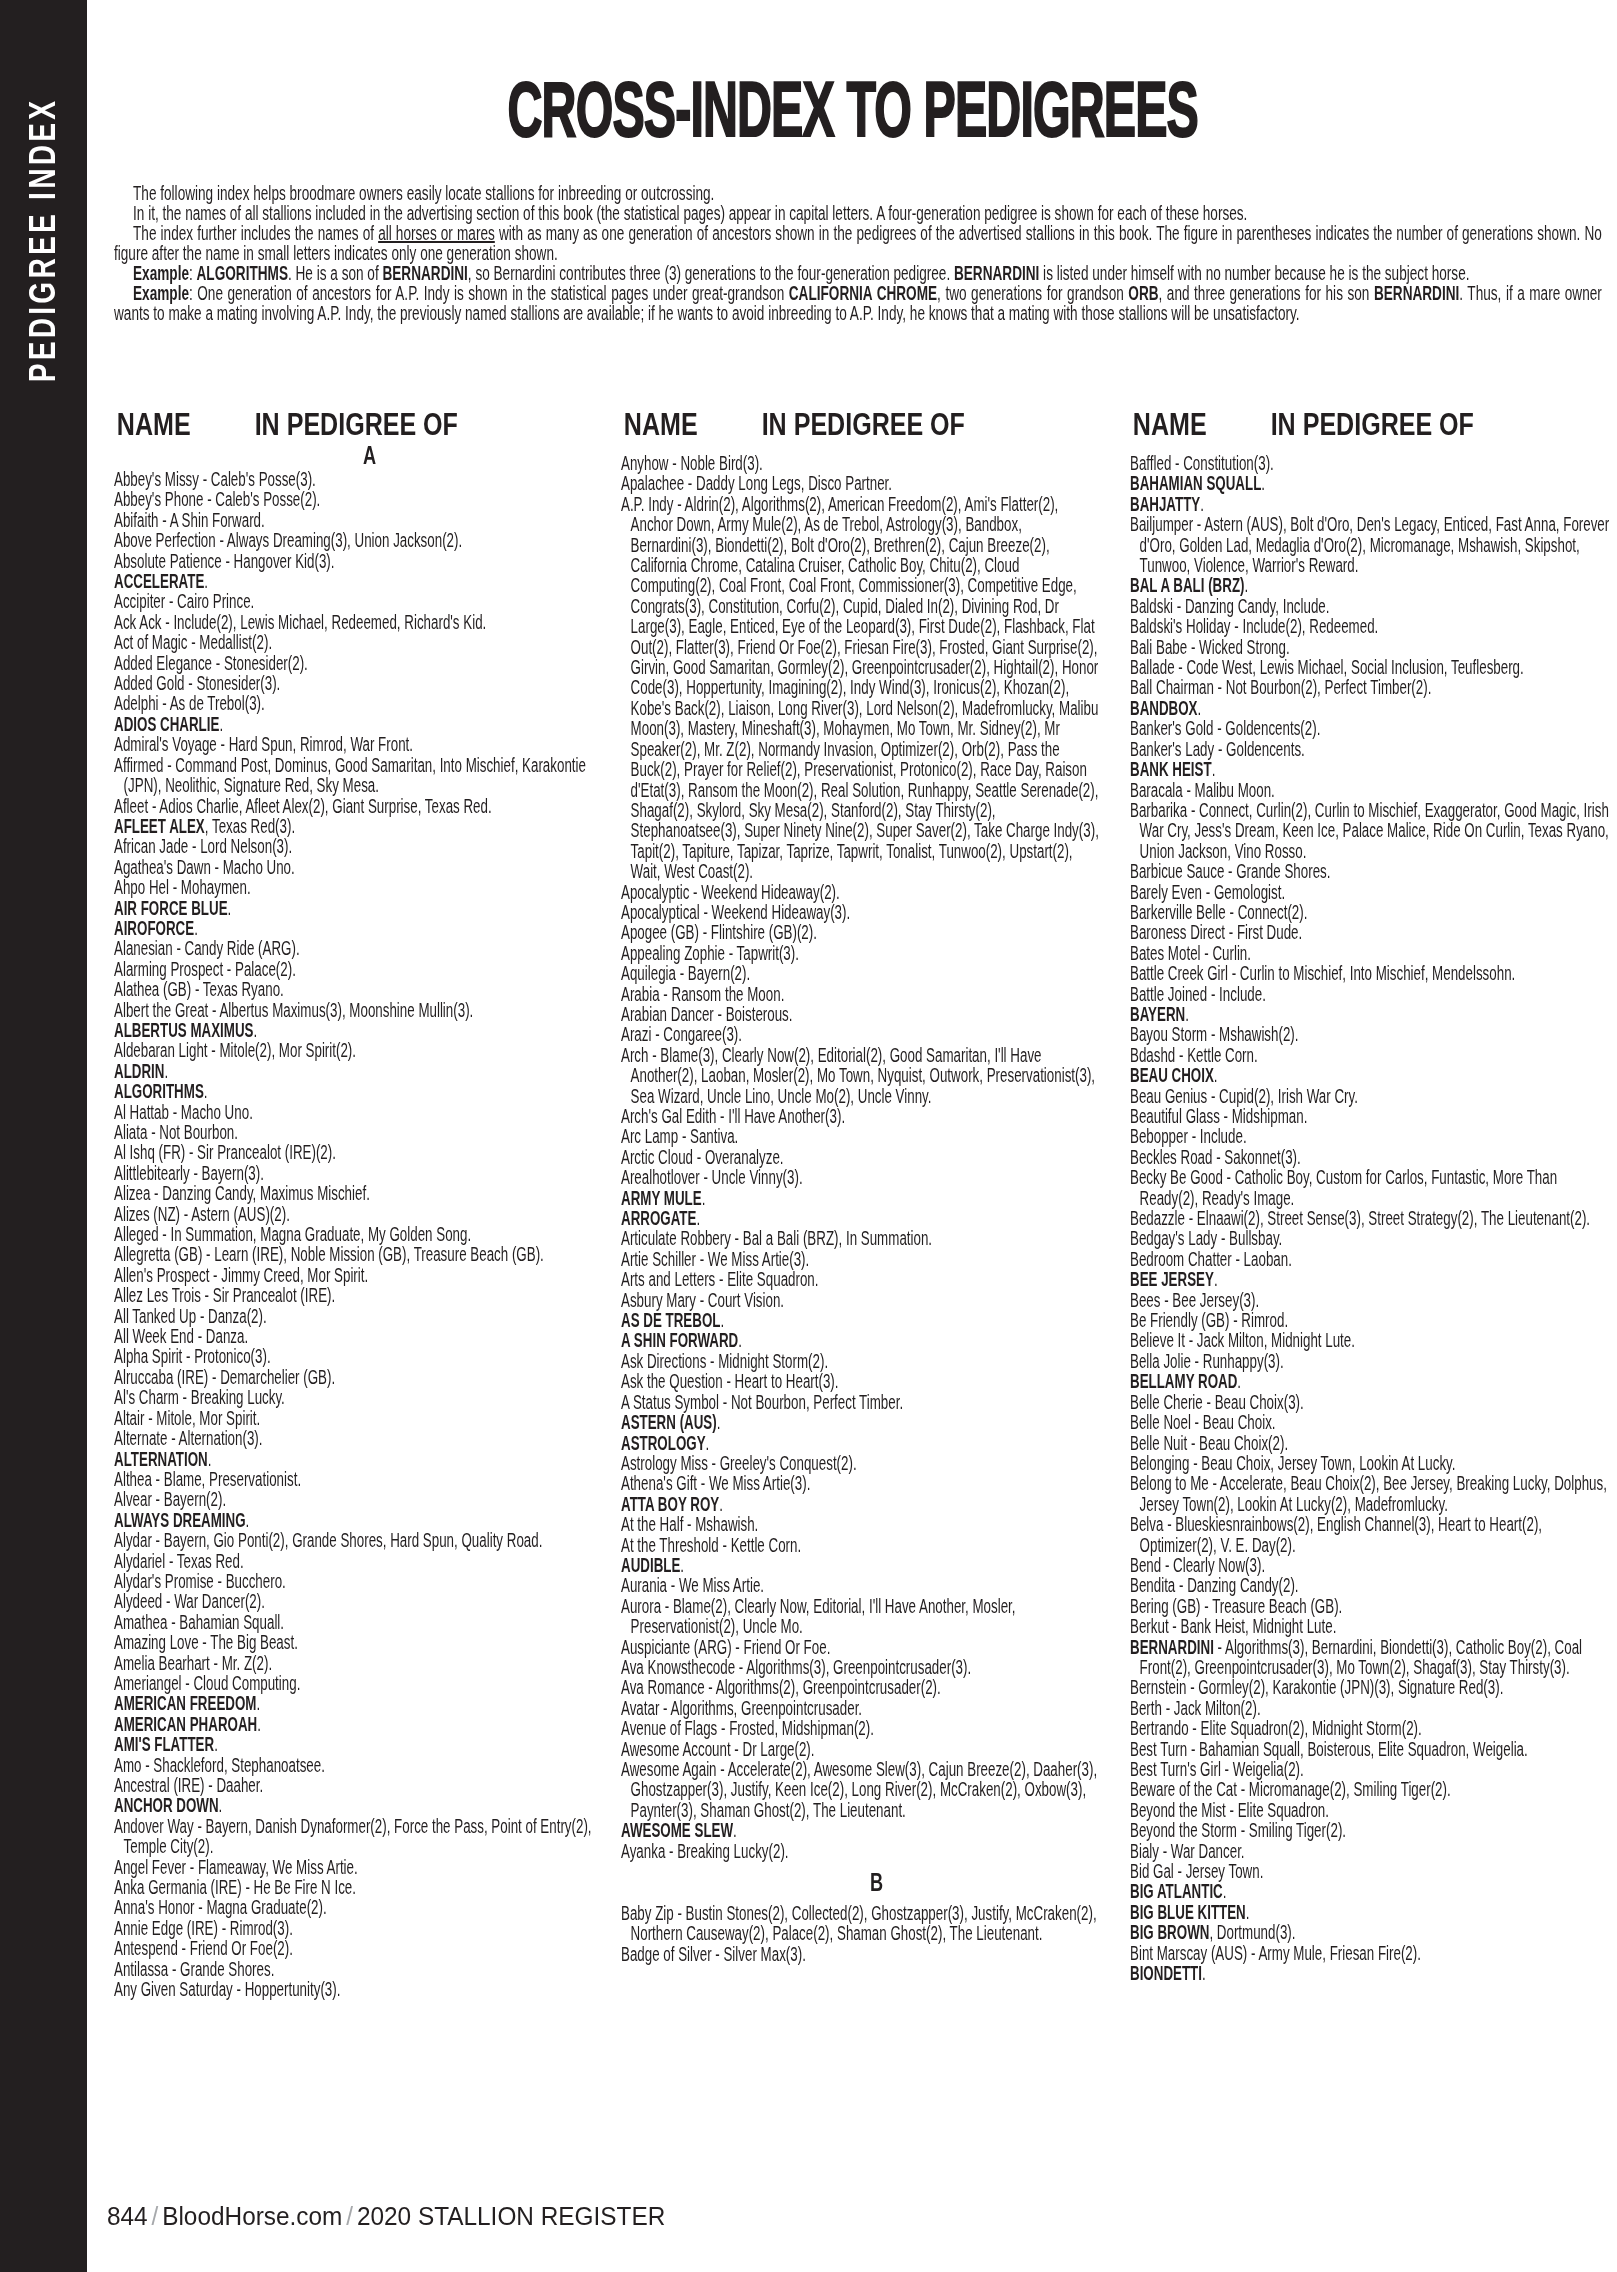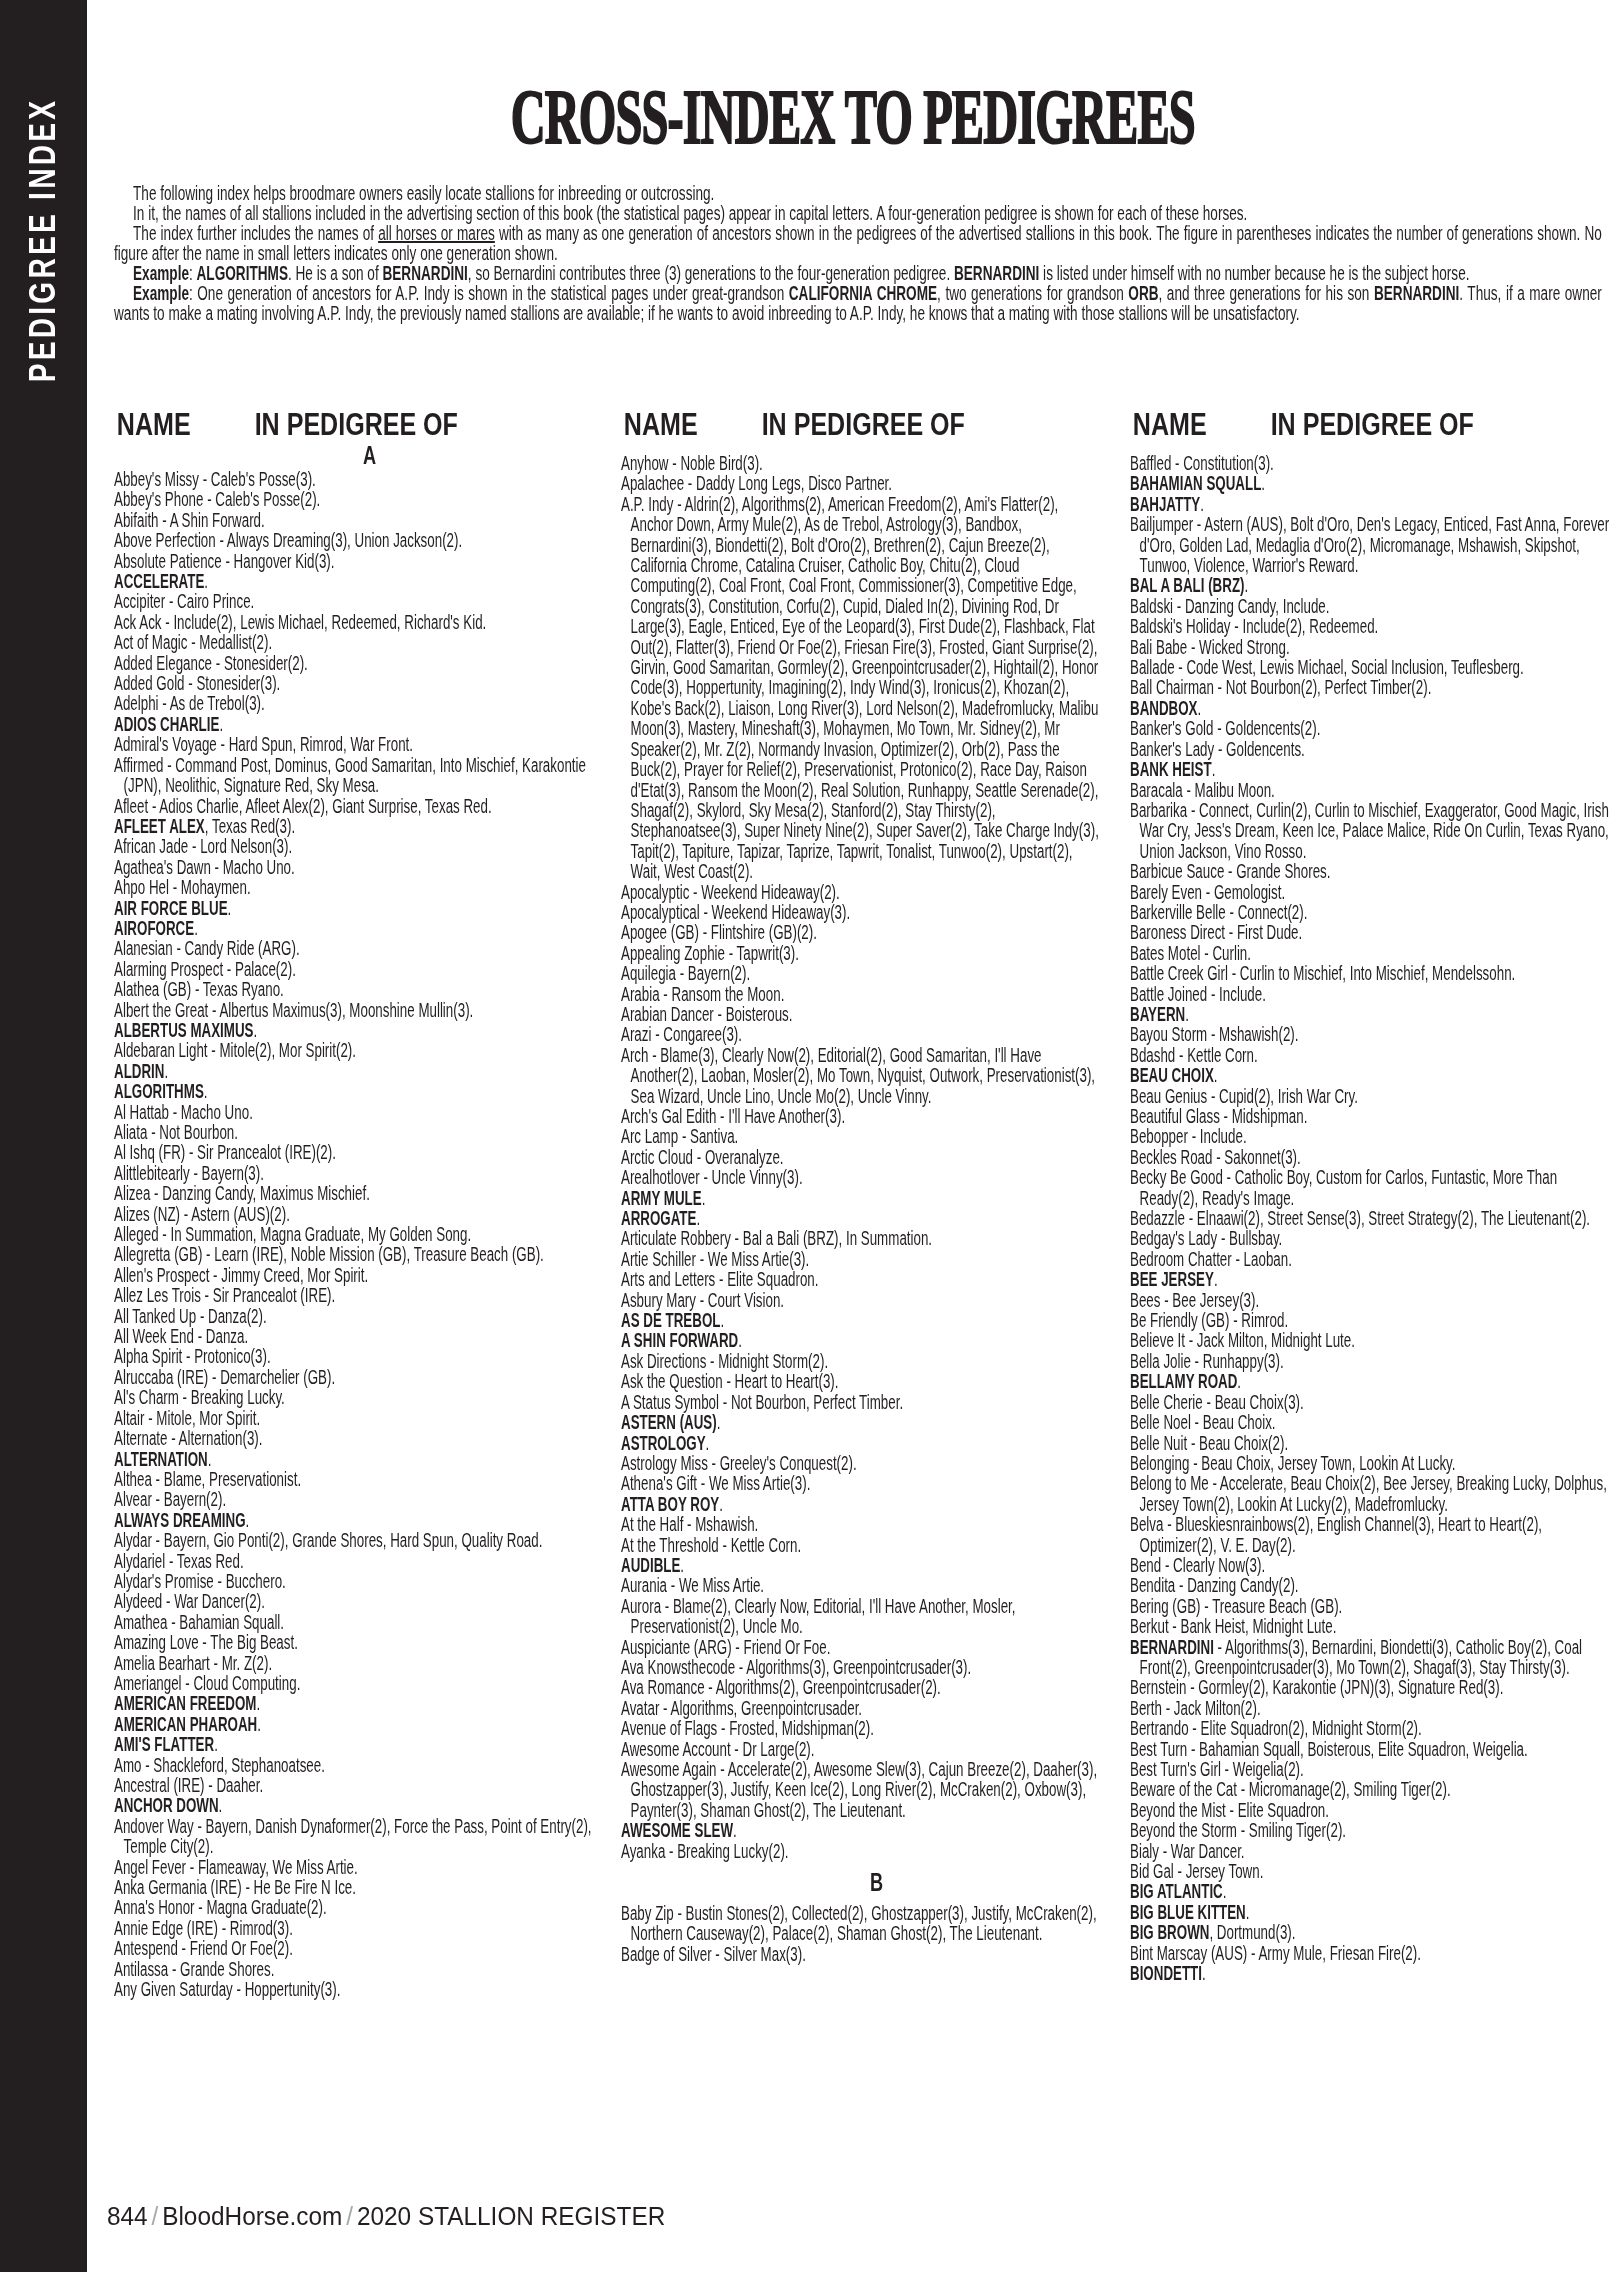--- a/index.html
+++ b/index.html
@@ -68,21 +68,21 @@
   }
   .footer .sep { color: #a7a9ac; padding: 0 4.2px; }
 </style>
 </head>
 <body>
 
 <div class="side-tab">
   <div class="side-tab-label"><span>PEDIGREE INDEX</span></div>
 </div>
 
-<h1 class="page-title" style="margin:8px;font-family:Liberation Serif, serif;"><span>CROSS-INDEX TO PEDIGREES</span></h1>
+<h1 class="page-title" style="margin:0;"><span>CROSS-INDEX TO PEDIGREES</span></h1>
 
 <div class="intro">
   <p>The following index helps broodmare owners easily locate stallions for inbreeding or outcrossing.</p>
   <p>In it, the names of all stallions included in the advertising section of this book (the statistical pages) appear in capital letters. A four-generation pedigree is shown for each of these horses.</p>
   <p><span>The index further includes the names of </span><u>all horses or mares</u><span> with as many as one generation of ancestors shown in the pedigrees of the advertised stallions in this book. The figure in parentheses indicates the number of generations shown. No figure after the name in small letters indicates only one generation shown.</span></p>
   <p><b>Example</b><span>: </span><b>ALGORITHMS</b><span>. He is a son of </span><b>BERNARDINI</b><span>, so Bernardini contributes three (3) generations to the four-generation pedigree. </span><b>BERNARDINI</b><span> is listed under himself with no number because he is the subject horse.</span></p>
   <p><b>Example</b><span>: One generation of ancestors for A.P. Indy is shown in the statistical pages under great-grandson </span><b>CALIFORNIA CHROME</b><span>, two generations for grandson </span><b>ORB</b><span>, and three generations for his son </span><b>BERNARDINI</b><span>. Thus, if a mare owner wants to make a mating involving A.P. Indy, the previously named stallions are available; if he wants to avoid inbreeding to A.P. Indy, he knows that a mating with those stallions will be unsatisfactory.</span></p>
 </div>
 
 <div class="column col-1">

